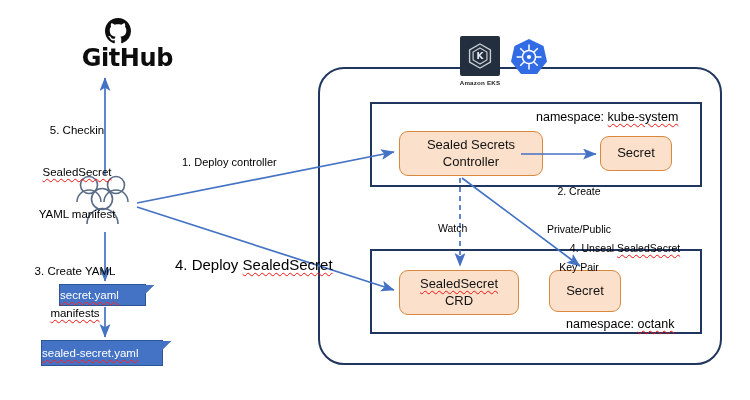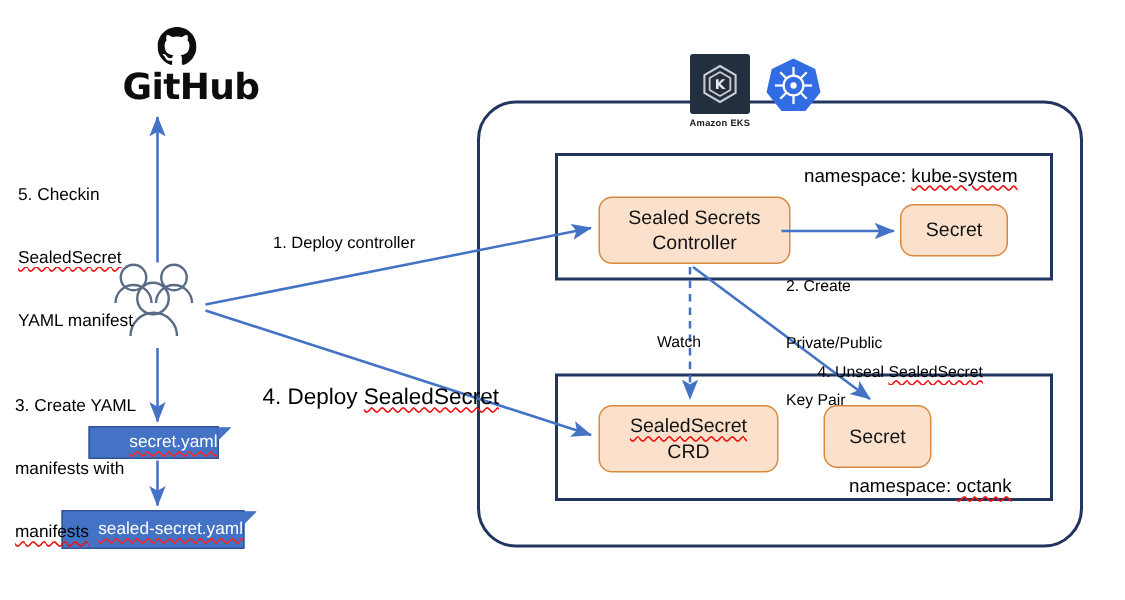--- a/index.html
+++ b/index.html
@@ -19,21 +19,21 @@
   }
   .abs { position: absolute; }
 
   
   .label {
     position: absolute;
     color: #000000;
     font-family: "Liberation Sans", sans-serif;
     line-height: 1.22;
     white-space: pre;
-    text-align: left;
+    text-align: center;
   }
   .sq { text-decoration: underline wavy #ee1111; text-underline-offset: 2px; text-decoration-thickness: 1px; }
 
   
   #github-wrap { left: 63px; top: 18px; width: 110px; text-align: right; }
   #github-word {
     font-size: 24px;
     font-weight: bold;
     letter-spacing: -0.4px;
     color: #0d0d0d;
@@ -45,21 +45,21 @@
   
   .doc {
     position: absolute;
     background: #4472C4;
     border: 1.6px solid #2F5496;
     box-sizing: border-box;
     color: #ffffff;
     font-size: 11.5px;
     display: flex;
     align-items: center;
-    justify-content: flex-end;
+    justify-content: flex-start;
   }
   .doc .txt { text-decoration: underline wavy #ff2222; text-underline-offset: 2px; text-decoration-thickness: 1px; }
   .doc::after {
     content: "";
     position: absolute;
     right: -9px;
     top: 0;
     width: 0; height: 0;
     border-left: 9px solid #4472C4;
     border-bottom: 9px solid transparent;
@@ -187,21 +187,21 @@
       </g>
     </svg>
   </div>
 
   <div class="ns-box" id="ns-kube"></div>
   <div class="ns-box" id="ns-octank"></div>
 
   <div class="ns-label" style="left:536px; top:110px;"><span>namespace: </span><span class="sq">kube-system</span></div>
   <div class="ns-label" style="left:566px; top:317px;"><span>namespace: </span><span class="sq">octank</span></div>
 
-  <div class="res" style="left:399px; top:131px; width:128px; height:45px;">
+  <div class="res" style="left:399px; top:131px; width:144px; height:45px;">
     <span>Sealed Secrets</span>
     <span class="l2">Controller</span>
   </div>
 
   <div class="res" style="left:600px; top:136px; width:72px; height:35px;">
     <span>Secret</span>
   </div>
 
   <div class="res" style="left:399px; top:270px; width:120px; height:45px;">
     <span class="sq">SealedSecret</span>
@@ -247,21 +247,20 @@
   </svg>
 
   <div class="label" style="left:12px; top:95px; width:130px; font-size:11.5px;">
     <div><span>5. Checkin</span></div>
     <div><span class="sq">SealedSecret</span></div>
     <div><span>YAML manifest</span></div>
   </div>
 
   <div class="label" style="left:10px; top:236px; width:130px; font-size:11.5px;">
     <div><span>3. Create YAML</span></div>
-    <div><span>manifests with</span></div>
     <div><span class="sq">manifests</span></div>
   </div>
 
   <div class="label" style="left:182px; top:156px; font-size:11px; text-align:left;">1. Deploy controller</div>
 
   <div class="label" style="left:147px; top:256px; font-size:15px; text-align:left;margin-left:28px;"><span>4. Deploy </span><span class="sq">SealedSecret</span></div>
 
   <div class="label" style="left:524px; top:159px; width:110px; font-size:10.5px;">
     <div><span>2. Create</span></div>
     <div><span>Private/Public</span></div>

